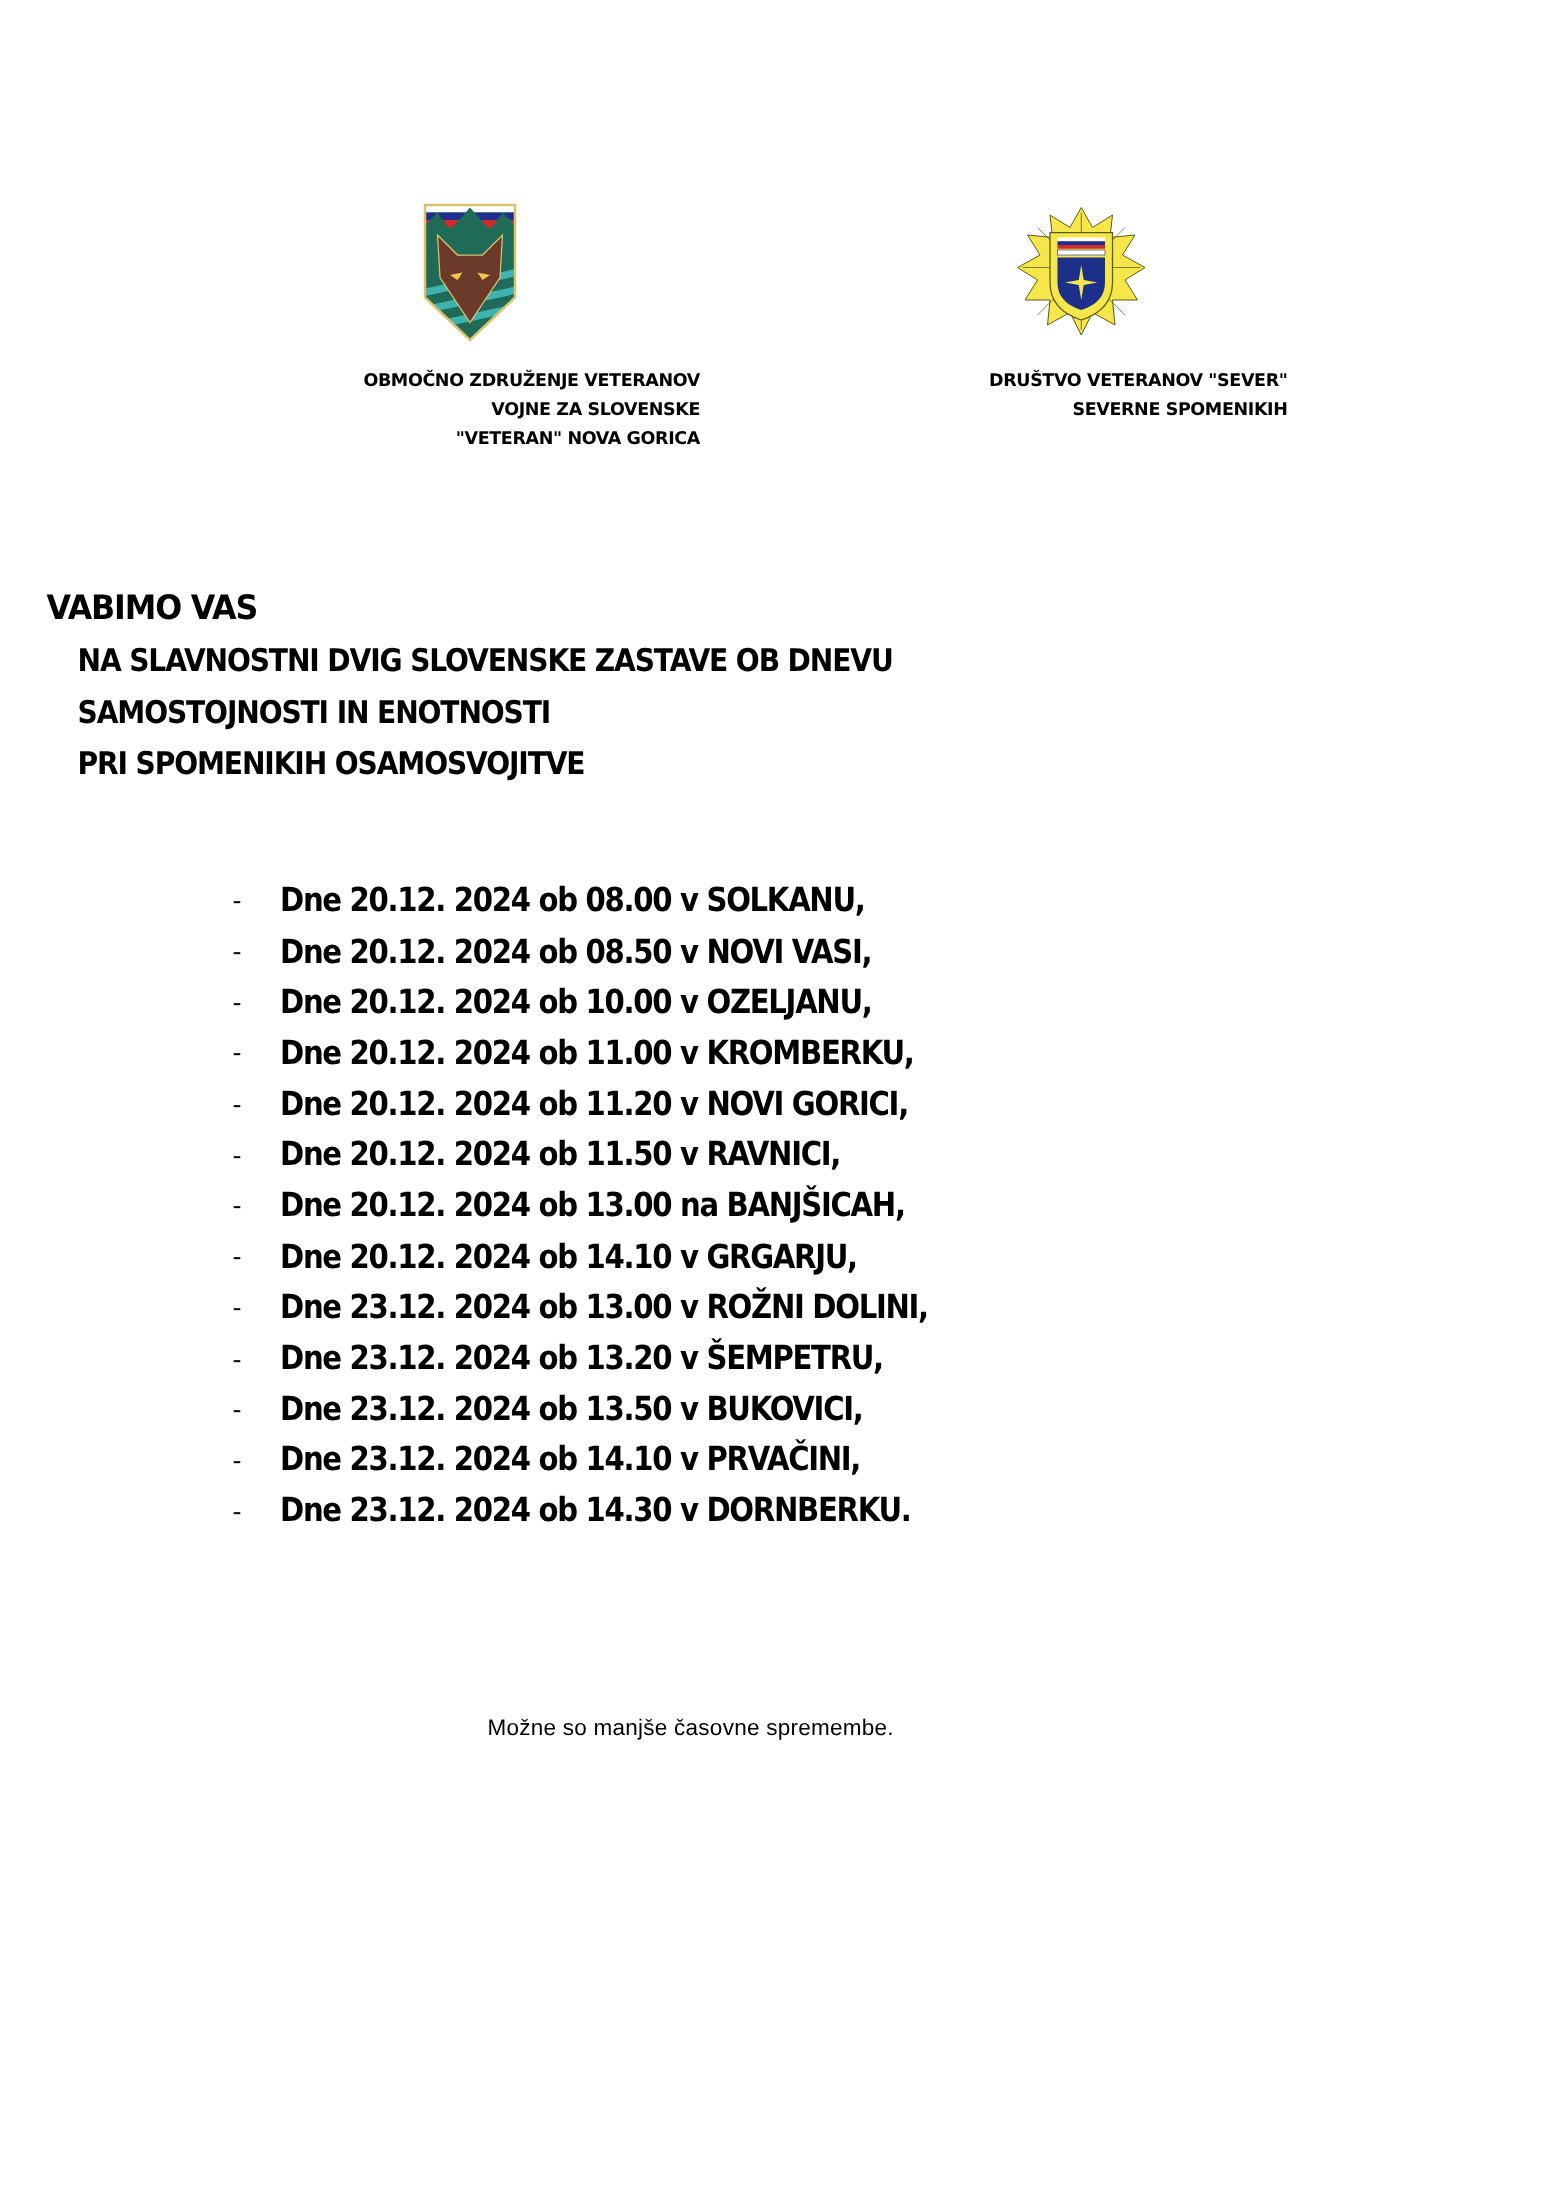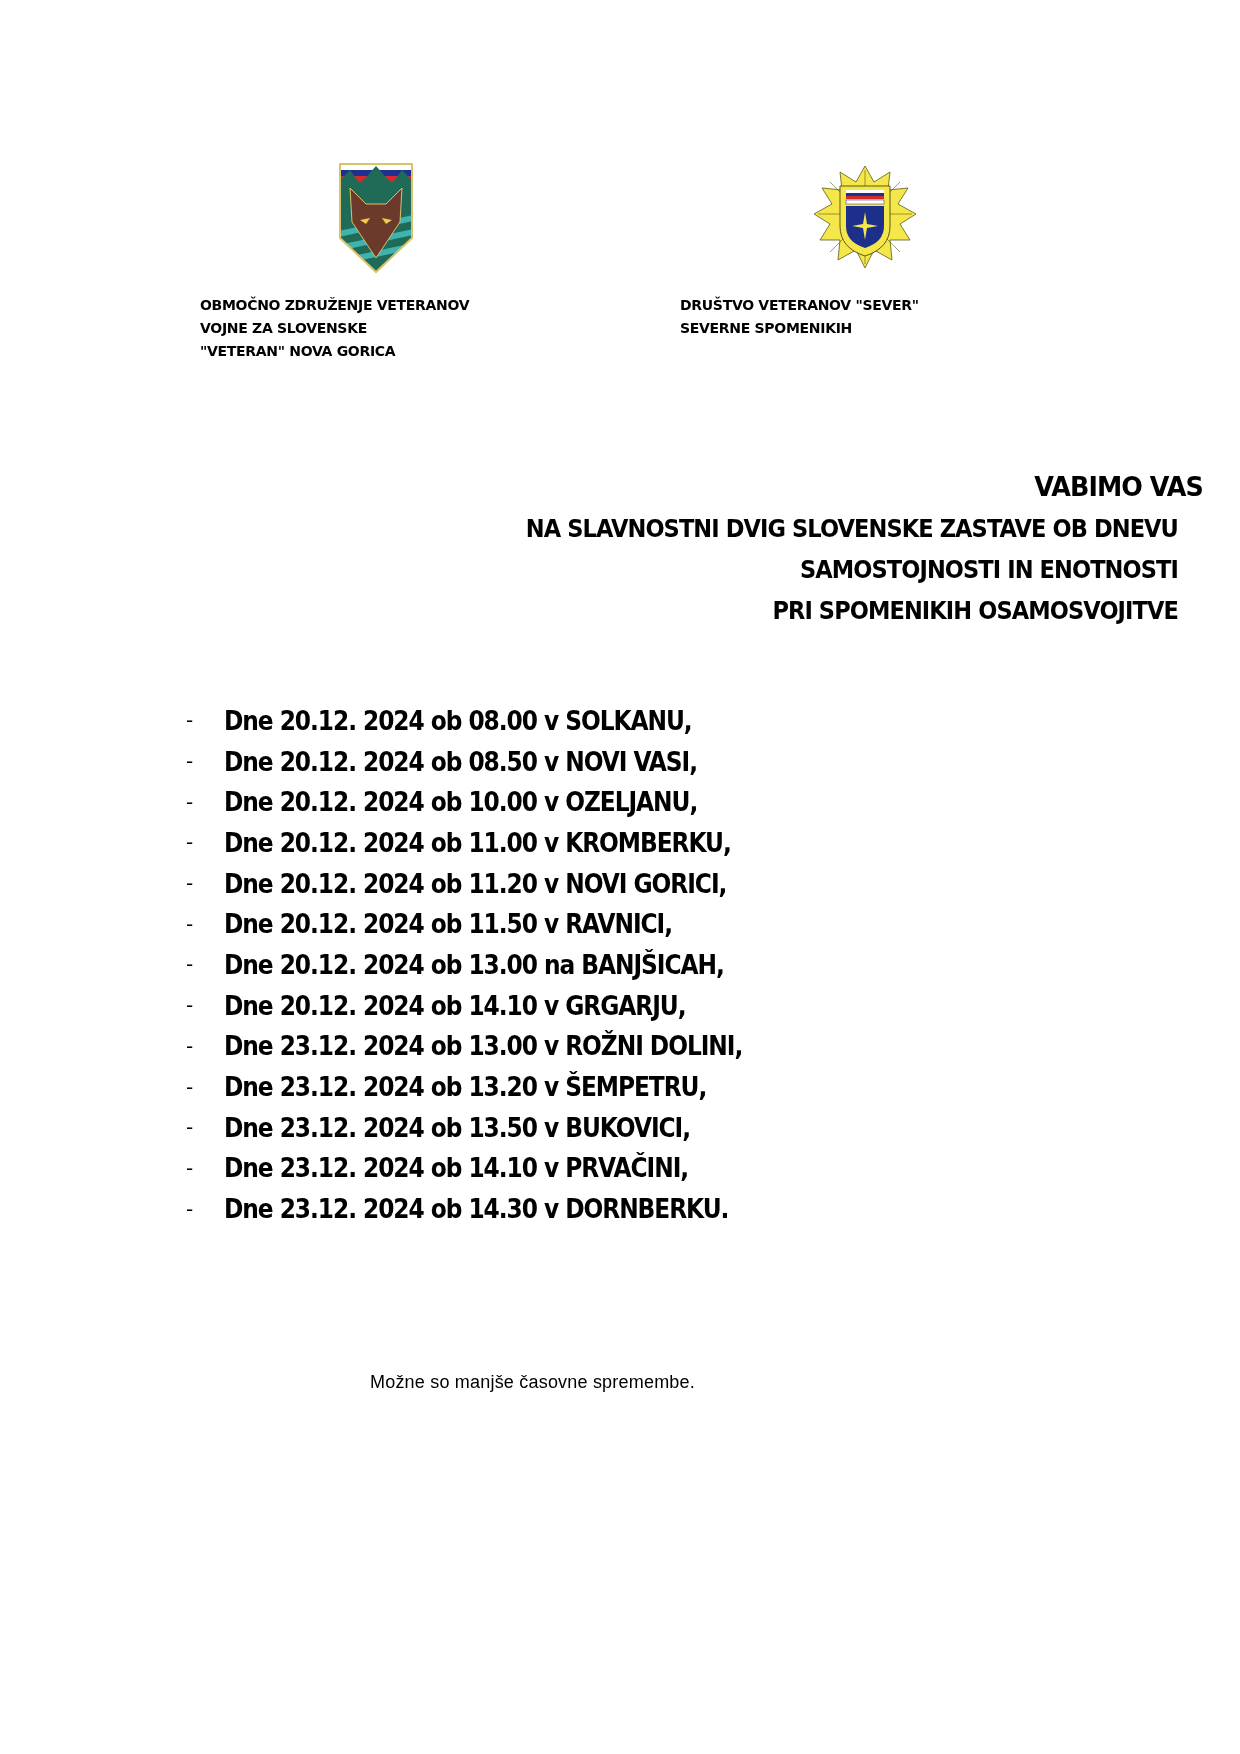--- a/index.html
+++ b/index.html
@@ -16,36 +16,36 @@
       font-family: "Liberation Sans", sans-serif;
     }
     .logo {
       position: absolute;
     }
     .logo-left { left: 338px; top: 162px; width: 76px; height: 112px; }
     .logo-right { left: 812px; top: 164px; width: 106px; height: 106px; }
 
     .org {
       position: absolute;
-      text-align: left;
+      text-align: right;
       font-family: "DejaVu Sans", sans-serif;
       font-weight: bold;
       font-size: 14px;
       line-height: 23px;
       letter-spacing: -0.3px;
     }
     .org-left { left: 200px; width: 360px; top: 294px; }
     .org-right { left: 680px; width: 350px; top: 294px; }
 
     .title-block {
       position: absolute;
       left: 0;
       width: 1240px;
       top: 466px;
-      text-align: right;
+      text-align: left;
       font-family: "DejaVu Sans", sans-serif;
       font-weight: bold;
       letter-spacing: -1px;
     }
     .title-main {
       font-size: 27px;
       line-height: 42px;
       transform: scaleX(0.94);
     }
     .title-line {
@@ -87,20 +87,21 @@
 
     .note {
       position: absolute;
       left: 0;
       width: 1065px;
       top: 1372px;
       text-align: center;
       font-family: "Liberation Sans", sans-serif;
       font-size: 18px;
       letter-spacing: 0.2px;
+      padding-left: 20px;
     }
   </style>
 </head>
 <body>
 
 <div class="logo logo-left">
   <svg width="76" height="112" viewBox="0 0 76 112">
     <defs>
       <clipPath id="shieldClip">
         <path d="M2 2 H74 V76 L38 110 L2 76 Z"></path>

